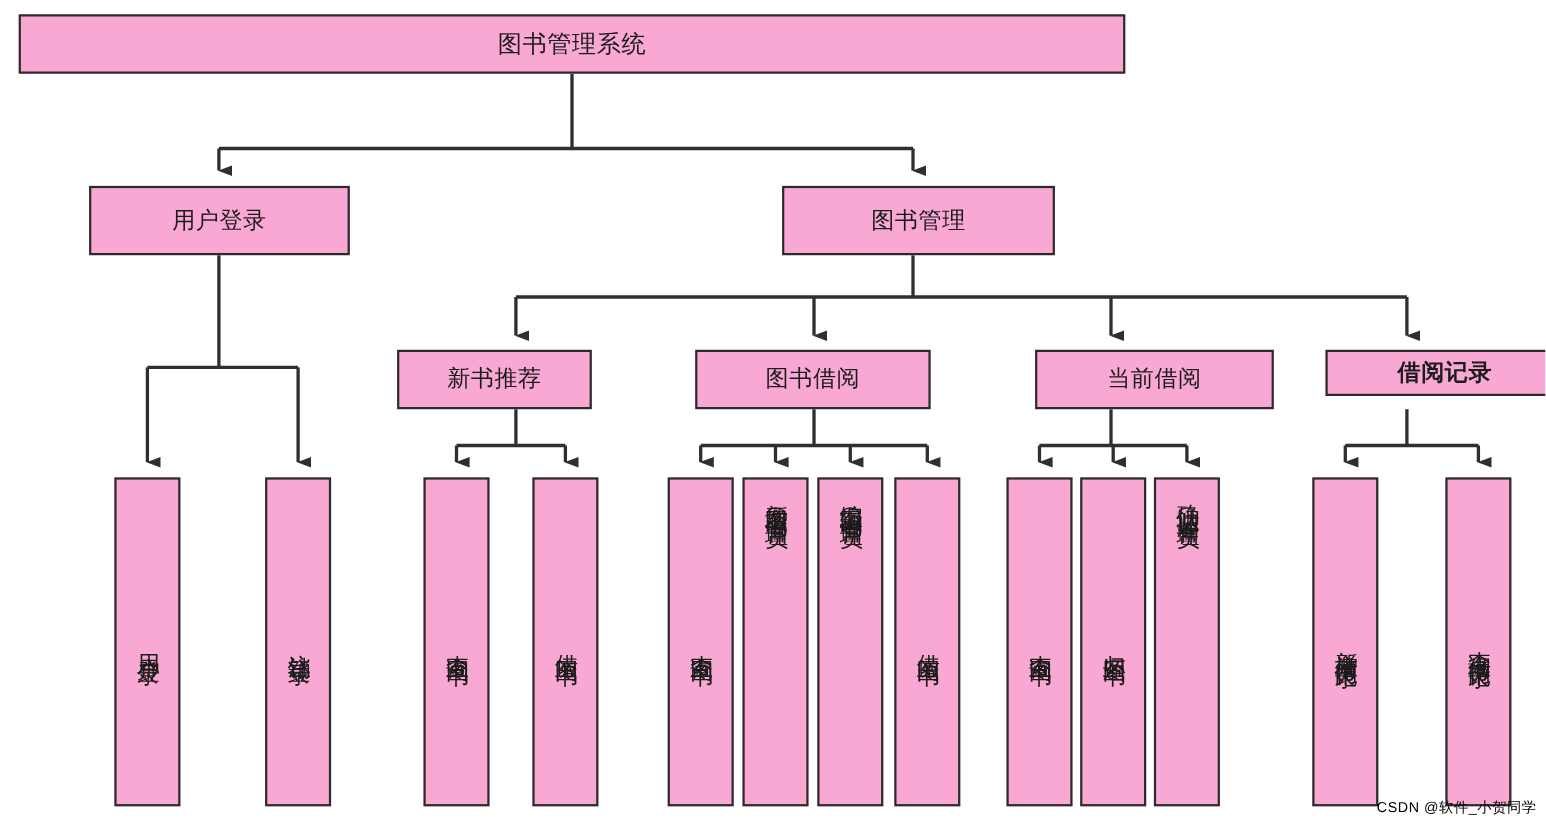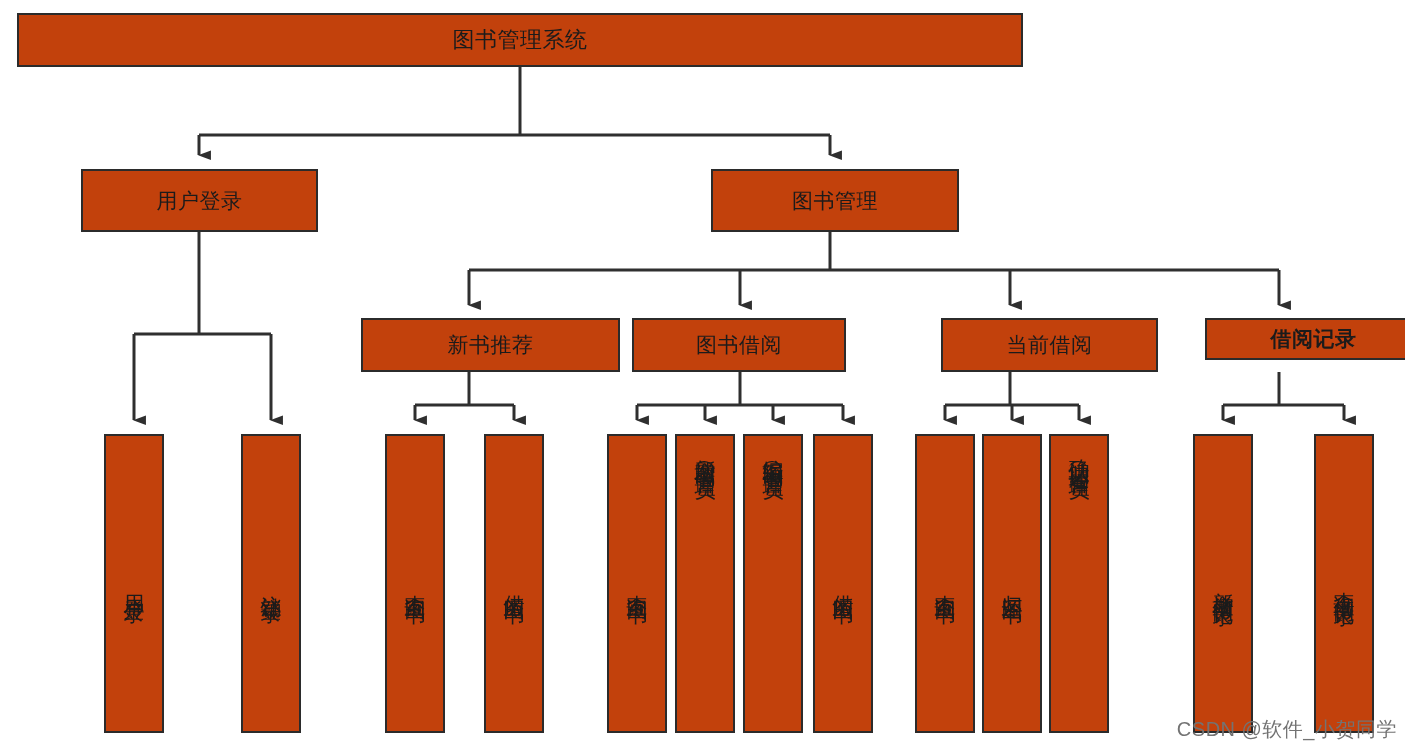--- a/index.html
+++ b/index.html
@@ -16,21 +16,21 @@
   }
   #wires{
     position:absolute;
     left:0; top:0;
     width:1405px; height:747px;
     pointer-events:none;
   }
   .node{
     position:absolute;
     box-sizing:border-box;
-    background:#c2410c;
+    background:#f9a8d4;
     border:2.5px solid #2b2b2b;
     display:flex;
     align-items:center;
     justify-content:center;
     color:#1b1b1b;
     z-index:2;
   }
   .node-label{
     display:block;
     text-align:center;
@@ -61,22 +61,22 @@
   .node.vert.top .node-label{
     align-self:flex-start;
   }
   .node.vert.top{
     align-items:flex-start;
   }
   .watermark{
     position:absolute;
     right:8px;
     bottom:4px;
-    font-size:20px;
-    color:#737373;
+    font-size:13px;
+    color:#000000;
     z-index:5;
     white-space:nowrap;
     letter-spacing:0.5px;
     text-align:right;
   }
 </style>
 </head>
 <body>
 
 <div id="canvas">
@@ -138,21 +138,21 @@
   </div>
 
   <div class="node horiz" style="left:81px; top:169px; width:237px; height:63px;">
     <span class="node-label">用户登录</span>
   </div>
 
   <div class="node horiz" style="left:711px; top:169px; width:248px; height:63px;">
     <span class="node-label">图书管理</span>
   </div>
 
-  <div class="node horiz" style="left:361px; top:318px; width:259px; height:54px;">
+  <div class="node horiz" style="left:361px; top:318px; width:177px; height:54px;">
     <span class="node-label">新书推荐</span>
   </div>
 
   <div class="node horiz" style="left:632px; top:318px; width:214px; height:54px;">
     <span class="node-label">图书借阅</span>
   </div>
 
   <div class="node horiz" style="left:902px; top:318px; width:217px; height:54px;margin-left:39px;">
     <span class="node-label">当前借阅</span>
   </div>

